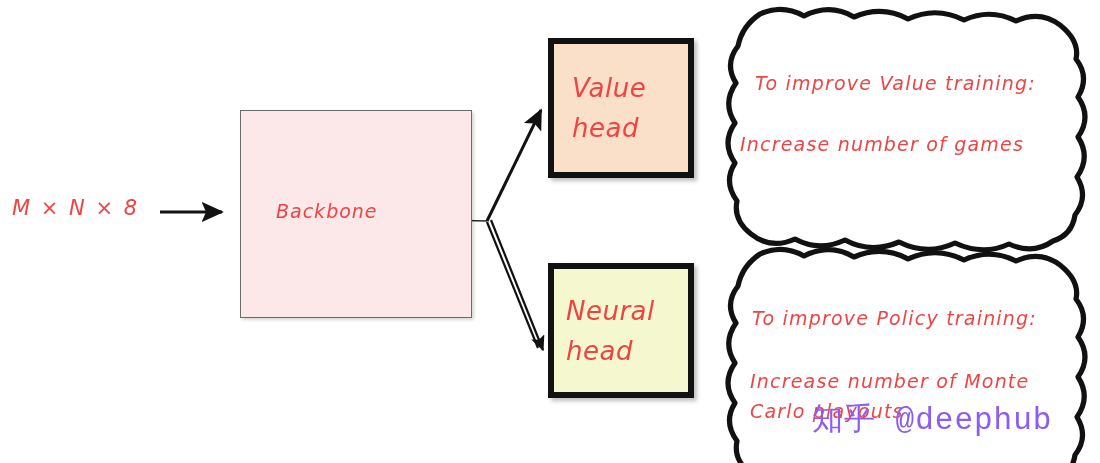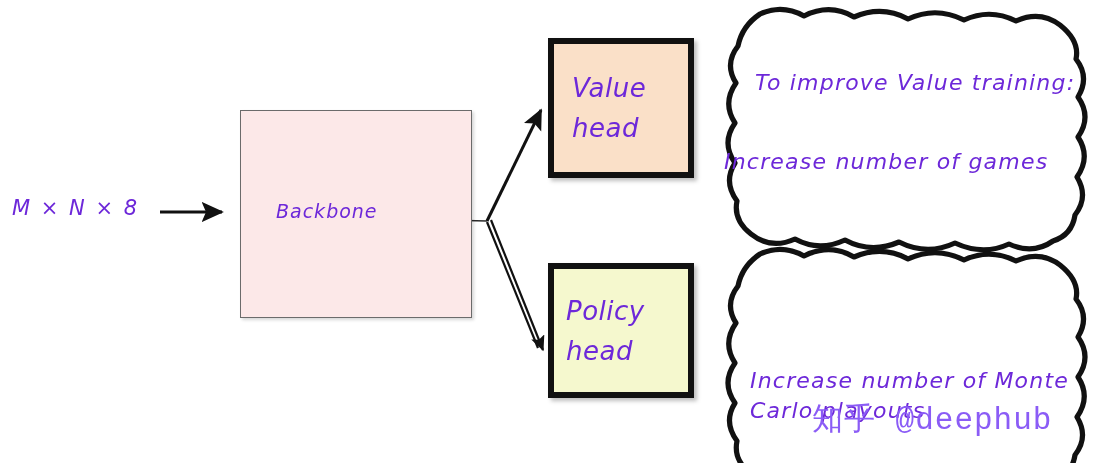--- a/index.html
+++ b/index.html
@@ -20,21 +20,21 @@
   .layer {
     position: absolute;
     left: 0;
     top: 0;
     width: 1100px;
     height: 463px;
   }
   
   .hand {
     font-family: "DejaVu Sans", sans-serif;
-    color: #6d28d9;
+    color: #ef4444;
     font-style: italic;
     letter-spacing: 0.5px;
     white-space: pre;
     -webkit-font-smoothing: antialiased;
   }
   
   #input-label {
     position: absolute;
     left: 12px;
     top: 196px;
@@ -92,26 +92,26 @@
     left: 572px;
     top: 68px;
   }
   #policy-head-text {
     left: 566px;
     top: 291px;
   }
   
   .cloud-text {
     position: absolute;
-    font-size: 22px;
+    font-size: 19px;
     letter-spacing: 1.2px;
     line-height: 26px;
   }
   #cloud-top-line1 { left: 755px; top: 70px; }
-  #cloud-top-line2 { left: 724px; top: 131px; margin-top: 18px; }
+  #cloud-top-line2 { left: 740px; top: 131px; }
   #cloud-bottom-line1 { left: 752px; top: 305px; }
   #cloud-bottom-line2 {
     left: 750px;
     top: 366px;
     width: 330px;
     white-space: normal;
     line-height: 30px;
   }
   
   #watermark {
@@ -180,22 +180,23 @@
 
   <div class="hand" id="input-label">M × N × 8</div>
 
   <div id="backbone-box"></div>
   <div class="hand" id="backbone-text"><span>Backbone</span><br></div>
 
   <div class="head-box" id="value-head-box"></div>
   <div class="hand head-text" id="value-head-text"><span>Value</span><br><span>head</span></div>
 
   <div class="head-box" id="policy-head-box"></div>
-  <div class="hand head-text" id="policy-head-text"><span>Policy</span><br><span>head</span></div>
+  <div class="hand head-text" id="policy-head-text"><span>Neural</span><br><span>head</span></div>
 
   <div class="hand cloud-text" id="cloud-top-line1">To improve Value training:</div>
   <div class="hand cloud-text" id="cloud-top-line2">Increase number of games</div>
 
+  <div class="hand cloud-text" id="cloud-bottom-line1">To improve Policy training:</div>
   <div class="hand cloud-text" id="cloud-bottom-line2">Increase number of Monte Carlo playouts</div>
 
   <div id="watermark">知乎 @deephub</div>
 
 </div>
 
 </body></html>

